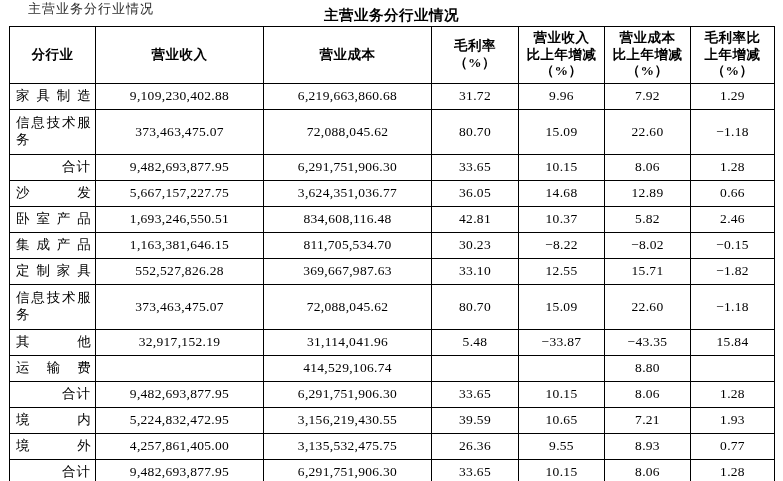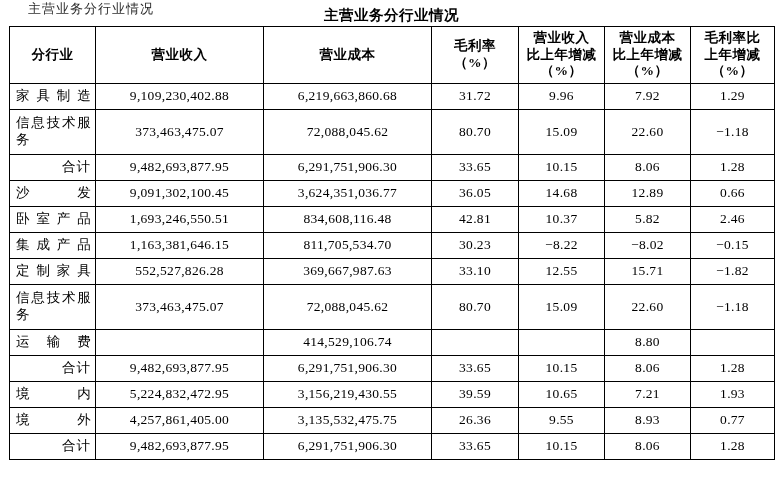--- a/index.html
+++ b/index.html
@@ -175,21 +175,21 @@
           <td class="label center">合计</td>
           <td class="num">9,482,693,877.95</td>
           <td class="num">6,291,751,906.30</td>
           <td class="num">33.65</td>
           <td class="num">10.15</td>
           <td class="num">8.06</td>
           <td class="num">1.28</td>
         </tr>
         <tr class="datarow">
           <td class="label justify">沙发</td>
-          <td class="num">9,091,302,100.45</td>
+          <td class="num">5,667,157,227.75</td>
           <td class="num">3,624,351,036.77</td>
           <td class="num">36.05</td>
           <td class="num">14.68</td>
           <td class="num">12.89</td>
           <td class="num">0.66</td>
         </tr>
         <tr class="datarow">
           <td class="label justify">卧室产品</td>
           <td class="num">1,693,246,550.51</td>
           <td class="num">834,608,116.48</td>
@@ -219,20 +219,29 @@
         <tr class="tallrow datarow">
           <td class="label justify">信息技术服务</td>
           <td class="num">373,463,475.07</td>
           <td class="num">72,088,045.62</td>
           <td class="num">80.70</td>
           <td class="num">15.09</td>
           <td class="num">22.60</td>
           <td class="num">−1.18</td>
         </tr>
         <tr class="datarow">
+          <td class="label justify">其他</td>
+          <td class="num">32,917,152.19</td>
+          <td class="num">31,114,041.96</td>
+          <td class="num">5.48</td>
+          <td class="num">−33.87</td>
+          <td class="num">−43.35</td>
+          <td class="num">15.84</td>
+        </tr>
+        <tr class="datarow">
           <td class="label justify">运输费</td>
           <td class="num"></td>
           <td class="num">414,529,106.74</td>
           <td class="num"></td>
           <td class="num"></td>
           <td class="num">8.80</td>
           <td class="num"></td>
         </tr>
         <tr class="datarow">
           <td class="label center">合计</td>

